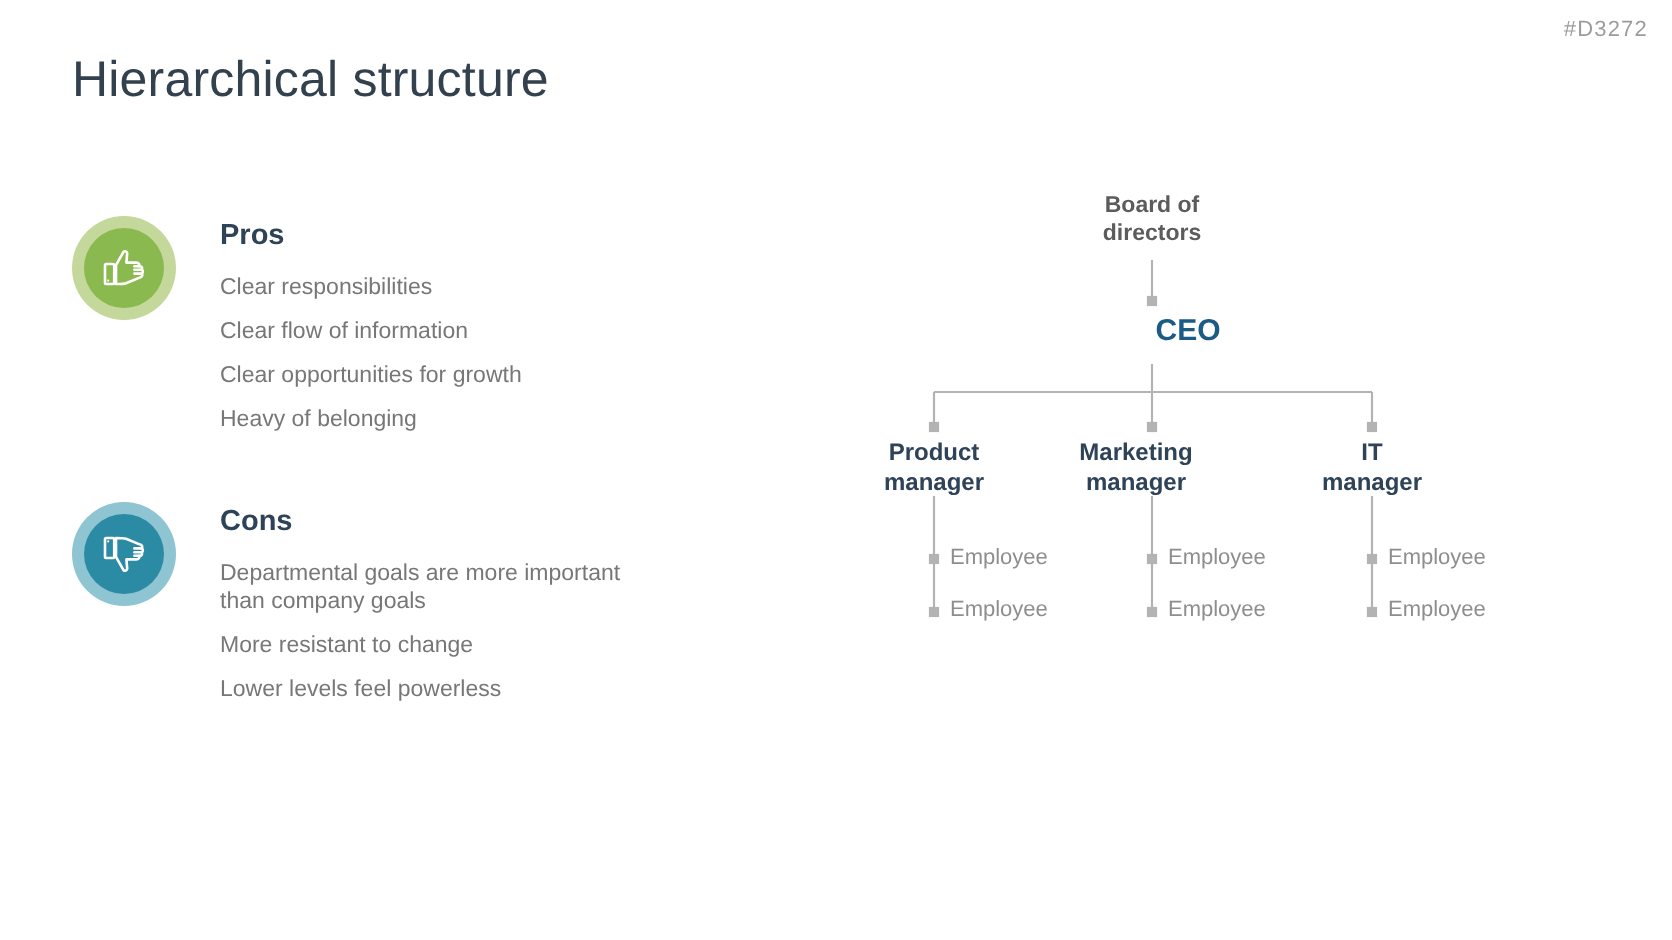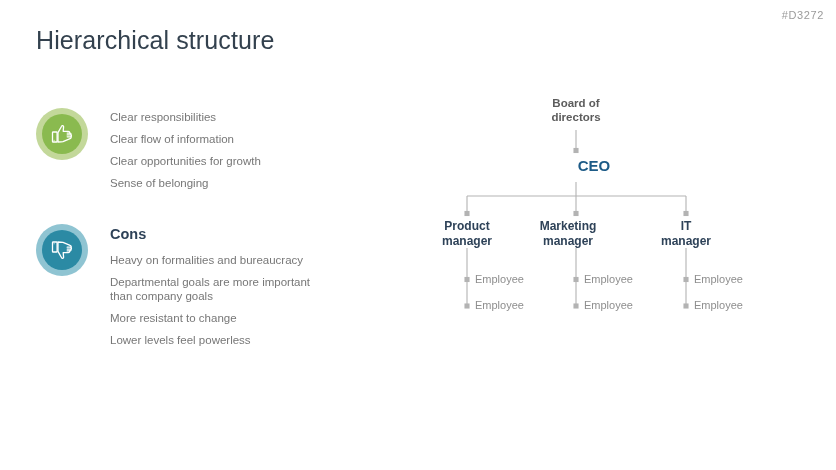--- a/index.html
+++ b/index.html
@@ -155,42 +155,42 @@
       <svg width="24" height="24" viewBox="0 0 24 24" fill="none" stroke="#ffffff" stroke-width="1.3" stroke-linejoin="round" stroke-linecap="round">
         <rect x="2.5" y="10" width="4.6" height="10" rx="0.6"></rect>
         <circle cx="4.1" cy="18.3" r="0.55" fill="#ffffff" stroke="none"></circle>
         <path d="M8 10.6 L11.6 4.2 C12 3.3 13.4 3.5 13.6 4.6 L13.2 9.3 L18.2 9.3 C19.3 9.3 19.9 10.2 19.6 11.1 L20 11.1 C20.9 11.1 21.3 12.1 20.8 12.8 L20.9 12.8 C21.6 13.2 21.6 14.3 20.9 14.8 L20.9 14.8 C21.4 15.4 21.1 16.5 20.1 16.7 L13 19.6 C11.9 20 8 20 8 20 Z"></path>
         <path d="M17.2 11.1 L19.6 11.1"></path>
         <path d="M17.2 12.9 L20.8 12.9"></path>
         <path d="M17.2 14.8 L20.9 14.8"></path>
       </svg>
     </div>
     <div class="pc-body">
+      <div class="pc-heading">Pros</div>
       <div class="bullet">Clear responsibilities</div>
       <div class="bullet">Clear flow of information</div>
       <div class="bullet">Clear opportunities for growth</div>
-      <div class="bullet">Sense of belonging</div>
+      <div class="bullet">Heavy of belonging</div>
     </div>
   </div>
 
   <div class="pc-block cons">
     <div class="badge badge-cons">
       <span class="ring"></span>
       <svg width="24" height="24" viewBox="0 0 24 24" fill="none" stroke="#ffffff" stroke-width="1.3" stroke-linejoin="round" stroke-linecap="round">
         <rect x="2.5" y="4" width="4.6" height="10" rx="0.6"></rect>
         <circle cx="4.1" cy="5.7" r="0.55" fill="#ffffff" stroke="none"></circle>
         <path d="M8 13.4 L11.6 19.8 C12 20.7 13.4 20.5 13.6 19.4 L13.2 14.7 L18.2 14.7 C19.3 14.7 19.9 13.8 19.6 12.9 L20 12.9 C20.9 12.9 21.3 11.9 20.8 11.2 L20.9 11.2 C21.6 10.8 21.6 9.7 20.9 9.2 L20.9 9.2 C21.4 8.6 21.1 7.5 20.1 7.3 L13 4.4 C11.9 4 8 4 8 4 Z"></path>
         <path d="M17.2 12.9 L19.6 12.9"></path>
         <path d="M17.2 11.1 L20.8 11.1"></path>
         <path d="M17.2 9.2 L20.9 9.2"></path>
       </svg>
     </div>
     <div class="pc-body">
       <div class="pc-heading">Cons</div>
-      <div class="bullet">Heavy on formalities and bureaucracy</div>
       <div class="bullet">Departmental goals are more important than company goals</div>
       <div class="bullet">More resistant to change</div>
       <div class="bullet">Lower levels feel powerless</div>
     </div>
   </div>
 
 </div>
 
 <div class="org">
 

